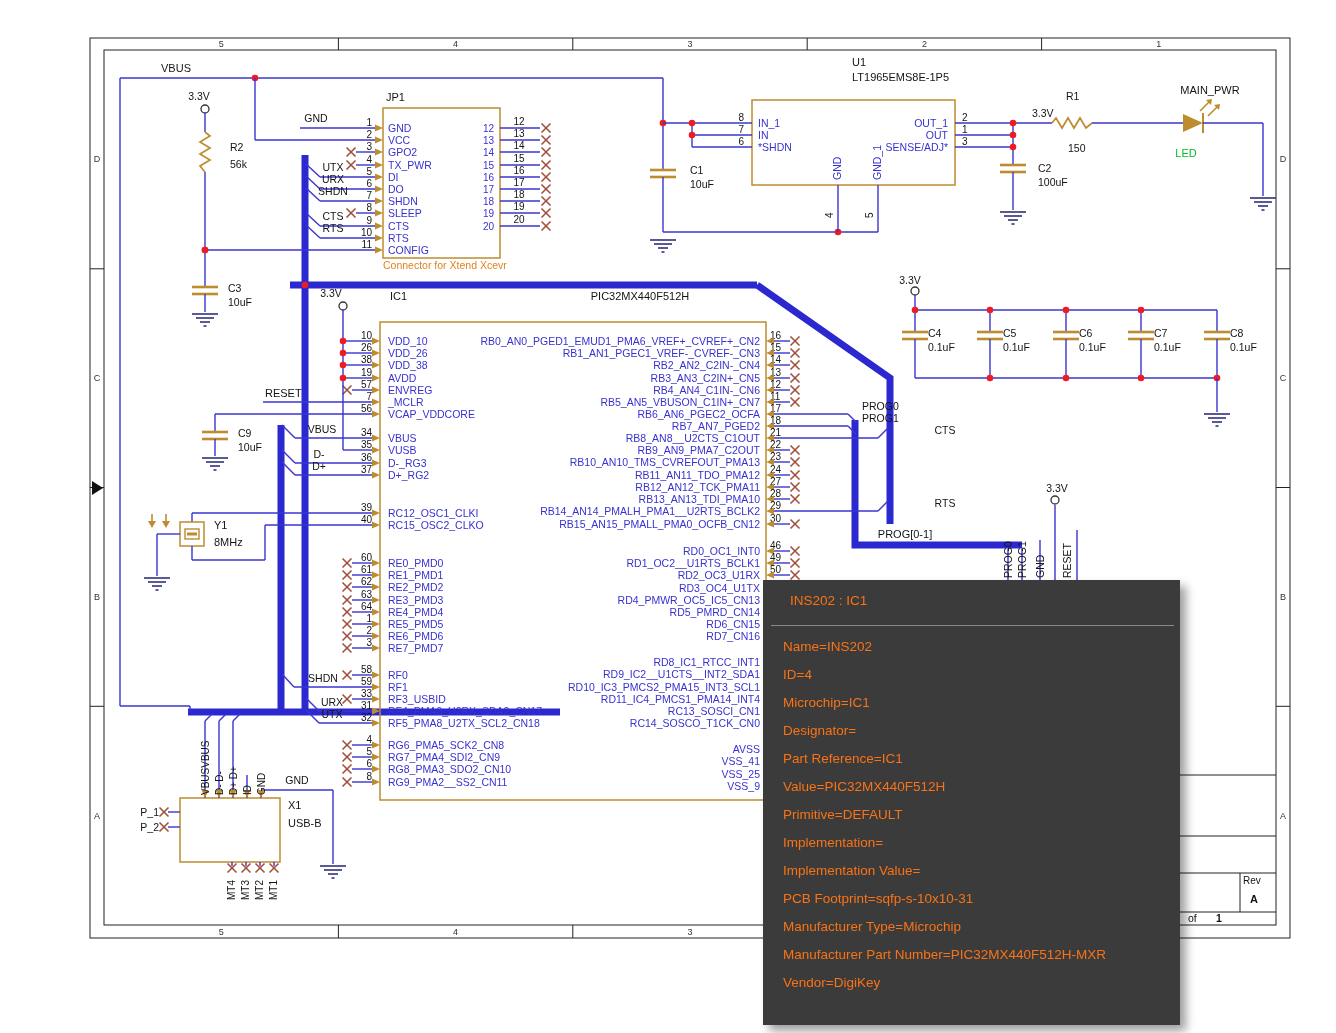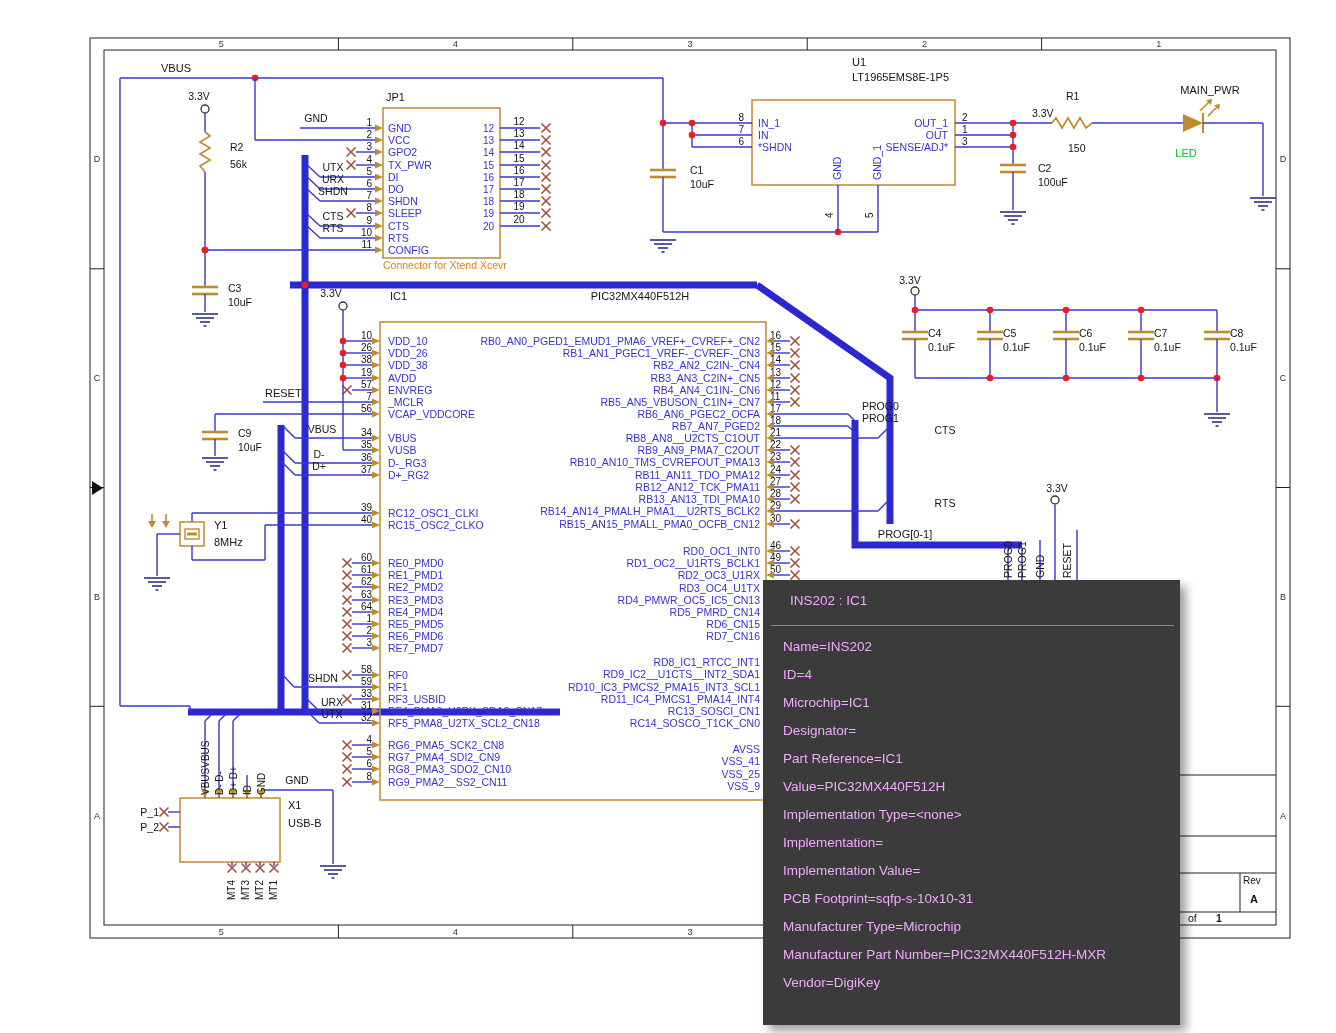--- a/index.html
+++ b/index.html
@@ -1,21 +1,21 @@
 <!DOCTYPE html>
 <html><head>
 <meta charset="utf-8">
 <style>
   html,body{margin:0;padding:0;background:#ffffff;}
   #stage{position:relative;width:1336px;height:1033px;background:#ffffff;overflow:hidden;
          font-family:"Liberation Sans",sans-serif;}
   #schematic{position:absolute;left:0;top:0;}
   svg text{font-family:"Liberation Sans",sans-serif;}
   #tooltip{position:absolute;left:763px;top:580px;width:417px;height:445px;
-           box-sizing:border-box;background:#3b3b3b;color:#f0abfc;
+           box-sizing:border-box;background:#3b3b3b;color:#f97316;
            box-shadow:6px 6px 9px rgba(0,0,0,0.38);font-size:13.5px;z-index:10;}
   #tooltip .tt-title{padding:13px 0 0 27px;height:32px;}
   #tooltip .tt-sep{border-top:1px solid #8a8a8a;margin:0 6px 0 8px;}
   #tooltip .tt-rows{padding-top:7px;}
   #tooltip .tt-row{height:28px;line-height:28px;padding-left:20px;white-space:nowrap;overflow:hidden;}
 </style>
 </head>
 <body>
 
 <div id="stage">
@@ -789,21 +789,21 @@
   <div id="tooltip">
     <div class="tt-title">INS202 : IC1</div>
     <div class="tt-sep"></div>
     <div class="tt-rows">
         <div class="tt-row">Name=INS202</div>
         <div class="tt-row">ID=4</div>
         <div class="tt-row">Microchip=IC1</div>
         <div class="tt-row">Designator=</div>
         <div class="tt-row">Part Reference=IC1</div>
         <div class="tt-row">Value=PIC32MX440F512H</div>
-        <div class="tt-row">Implementation Type=&lt;none&gt;</div>
+        <div class="tt-row">Primitive=DEFAULT</div>
         <div class="tt-row">Implementation=</div>
         <div class="tt-row">Implementation Value=</div>
         <div class="tt-row">PCB Footprint=sqfp-s-10x10-31</div>
         <div class="tt-row">Manufacturer Type=Microchip</div>
         <div class="tt-row">Manufacturer Part Number=PIC32MX440F512H-MXR</div>
         <div class="tt-row">Vendor=DigiKey</div>
       </div>
   </div>
 </div>
 

